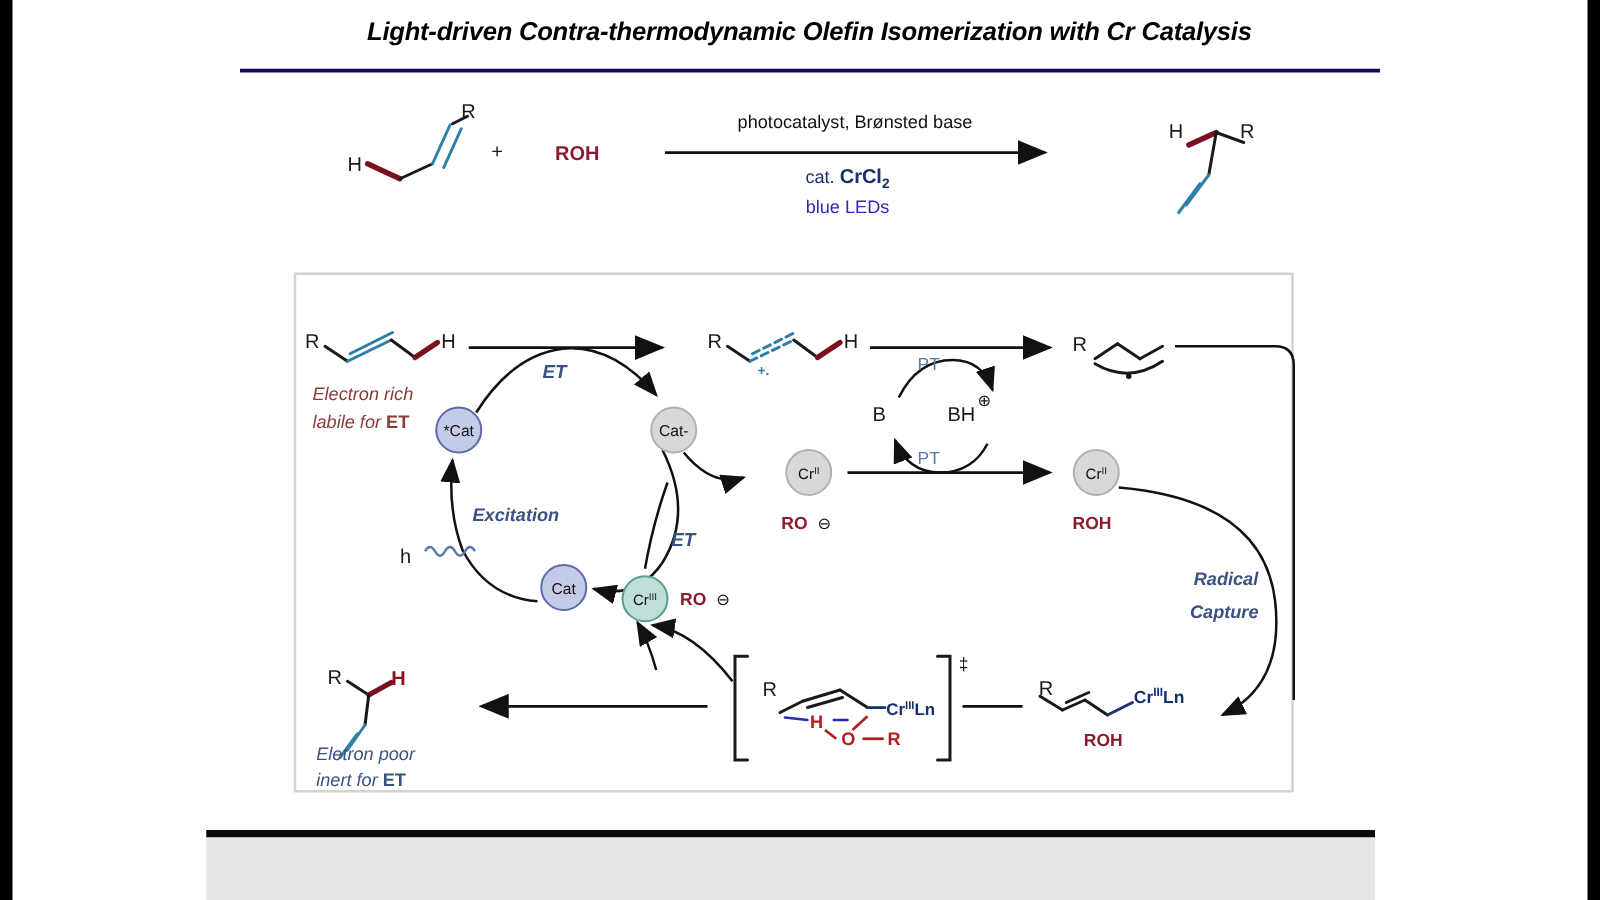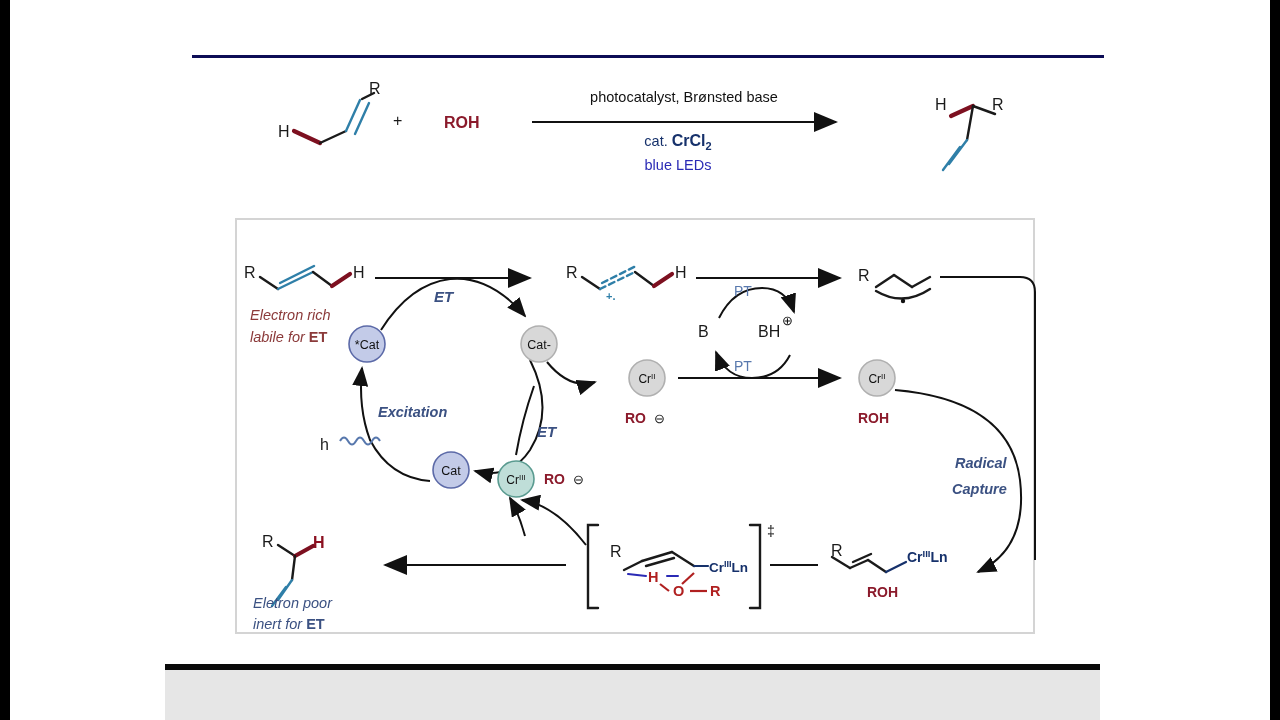--- a/index.html
+++ b/index.html
@@ -41,20 +41,21 @@
 </style>
 </head>
 <body>
 
 <div id="slide">
   <div class="letterbox-left"></div>
   <div class="letterbox-right"></div>
 
   <div class="canvas">
 
+    <div class="title">Light-driven Contra-thermodynamic Olefin Isomerization with Cr Catalysis</div>
     <div class="title-rule"></div>
 
     <svg class="sv" width="1260" height="210" style="left:0;top:0;">
       <defs>
         <marker id="ah" markerWidth="11" markerHeight="9" refX="10" refY="4.5" orient="auto">
           <path d="M0,0 L11,4.5 L0,9 z" fill="#111"></path>
         </marker>
         <marker id="ahs" markerWidth="10" markerHeight="8" refX="9" refY="4" orient="auto">
           <path d="M0,0 L10,4 L0,8 z" fill="#111"></path>
         </marker>

